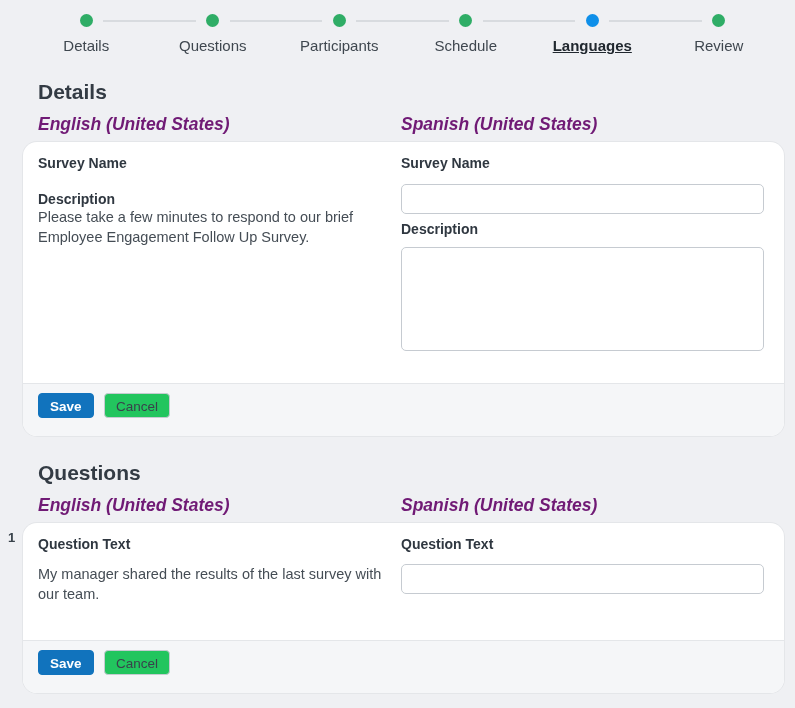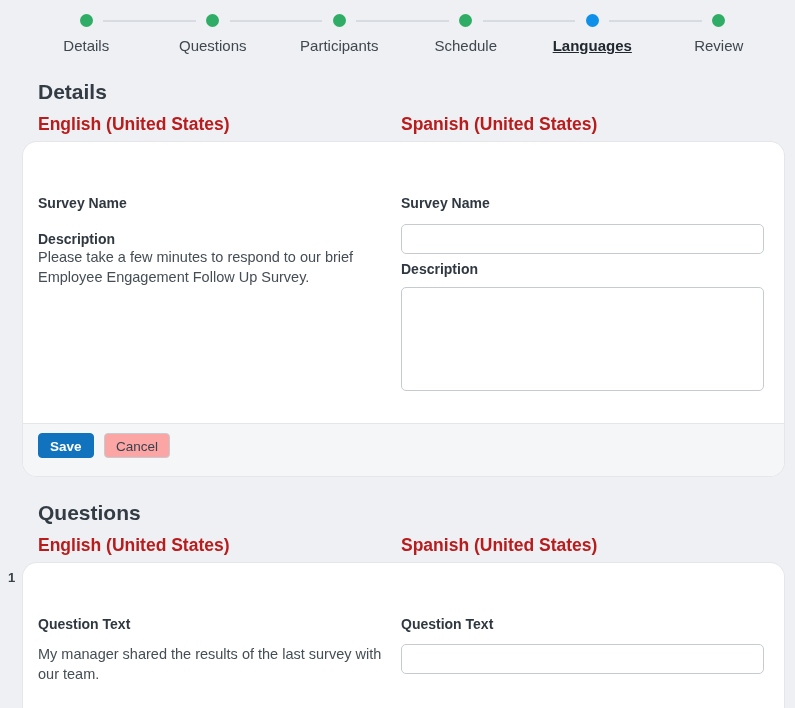--- a/index.html
+++ b/index.html
@@ -54,39 +54,39 @@
   .section { margin: 0 11px 0 23px; }
   .section-title {
     font-size: 21px; font-weight: 700; color: #333b44;
     margin: 25px 0 10px 15px;
   }
   .col-headers {
     display: grid;
     grid-template-columns: 351px 1fr;
     gap: 12px;
     margin: 0 20px 7px 15px;
-    font-size: 17.5px; font-weight: 700; color: #b91c1c;
+    font-size: 17.5px; font-weight: 700; color: #701a75; font-style: italic;
   }
 
   
   .card {
     background: #ffffff;
     border-radius: 14px;
     overflow: hidden;
     box-shadow: 0 0 0 1px rgba(40,50,60,0.05);
   }
   .card-body {
     display: grid;
     grid-template-columns: 351px 1fr;
     gap: 12px;
     padding: 14px 20px 32px 15px;
   }
   .card-body.q-body { padding-bottom: 36px; }
   .field-label {
-    font-size: 14px; font-weight: 700; color: #2f3740; line-height: 15px; margin-top: 40px;
+    font-size: 14px; font-weight: 700; color: #2f3740; line-height: 15px;
   }
   .field-value {
     font-size: 14.5px; color: #454d55; line-height: 20px; margin: 13px 0 0 0;
   }
   .mt21 { margin-top: 21px; }
   .mt10 { margin-top: 0; }
   .mt12 { margin-top: 12px; }
   .text-input, .textarea {
     display: block;
     width: 100%;
@@ -109,21 +109,21 @@
     background: #f5f6f8;
     padding: 9px 15px 18px;
   }
   .btn {
     font-family: "Liberation Sans", sans-serif;
     font-size: 13.5px;
     padding: 5px 11px;
     height: 25px;
     border-radius: 4px;
     border: 1px solid #c6cbd1;
-    background: #fca5a5;
+    background: #22c55e;
     color: #39424b;
     cursor: pointer;
   }
   .btn.primary {
     background: var(--accent);
     border-color: var(--accent);
     color: #ffffff;
     font-weight: 700;
     margin-right: 6px;
   }

